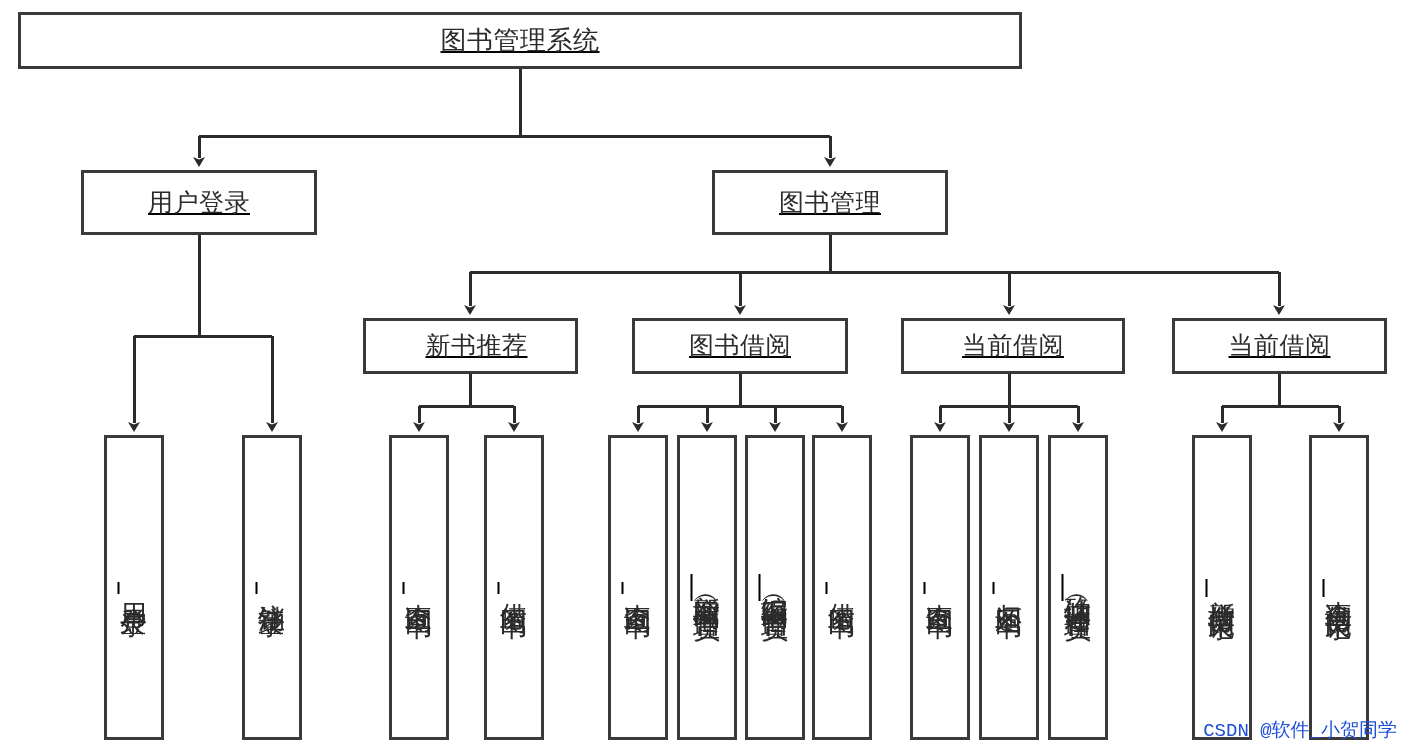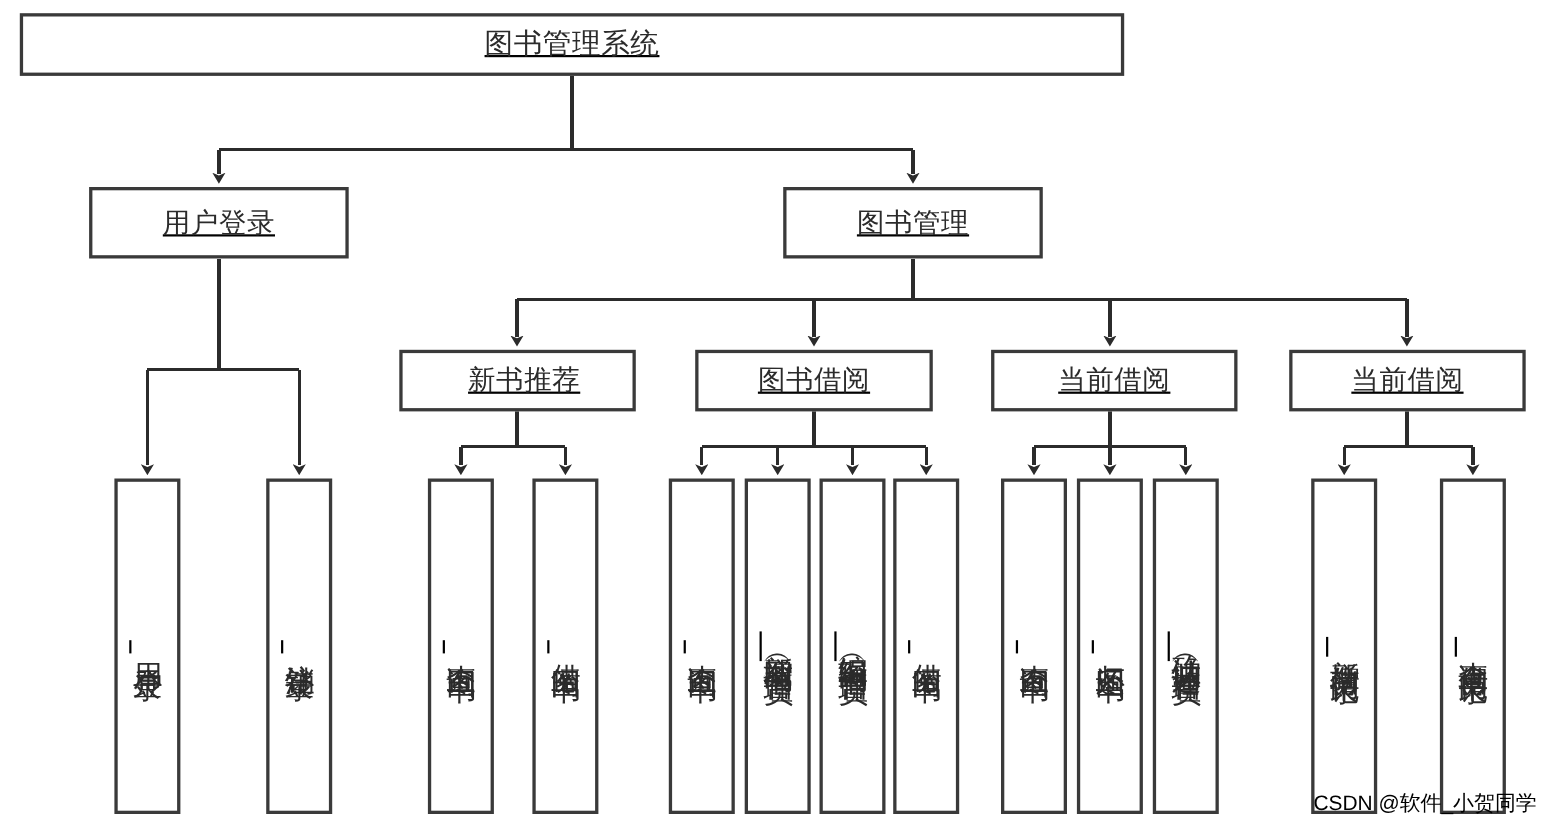--- a/index.html
+++ b/index.html
@@ -62,24 +62,24 @@
     font-size: 27px;
     letter-spacing: 3px;
     line-height: 1;
     white-space: nowrap;
   }
   #watermark {
     position: absolute;
     right: 8px;
     bottom: 4px;
     font-size: 19px;
-    color: #000000;
+    color: #1d4ed8;
     z-index: 5;
     white-space: nowrap;
-    font-family: Liberation Sans, sans-serif;
+    font-family: Liberation Mono, monospace;
   }
 </style>
 </head>
 <body>
 
 <div id="canvas">
 
   <svg id="edges" viewBox="0 0 1405 747" xmlns="http://www.w3.org/2000/svg">
     <defs>
       <marker id="arrow" markerWidth="10" markerHeight="12" refX="1" refY="6" orient="auto" markerUnits="userSpaceOnUse">

